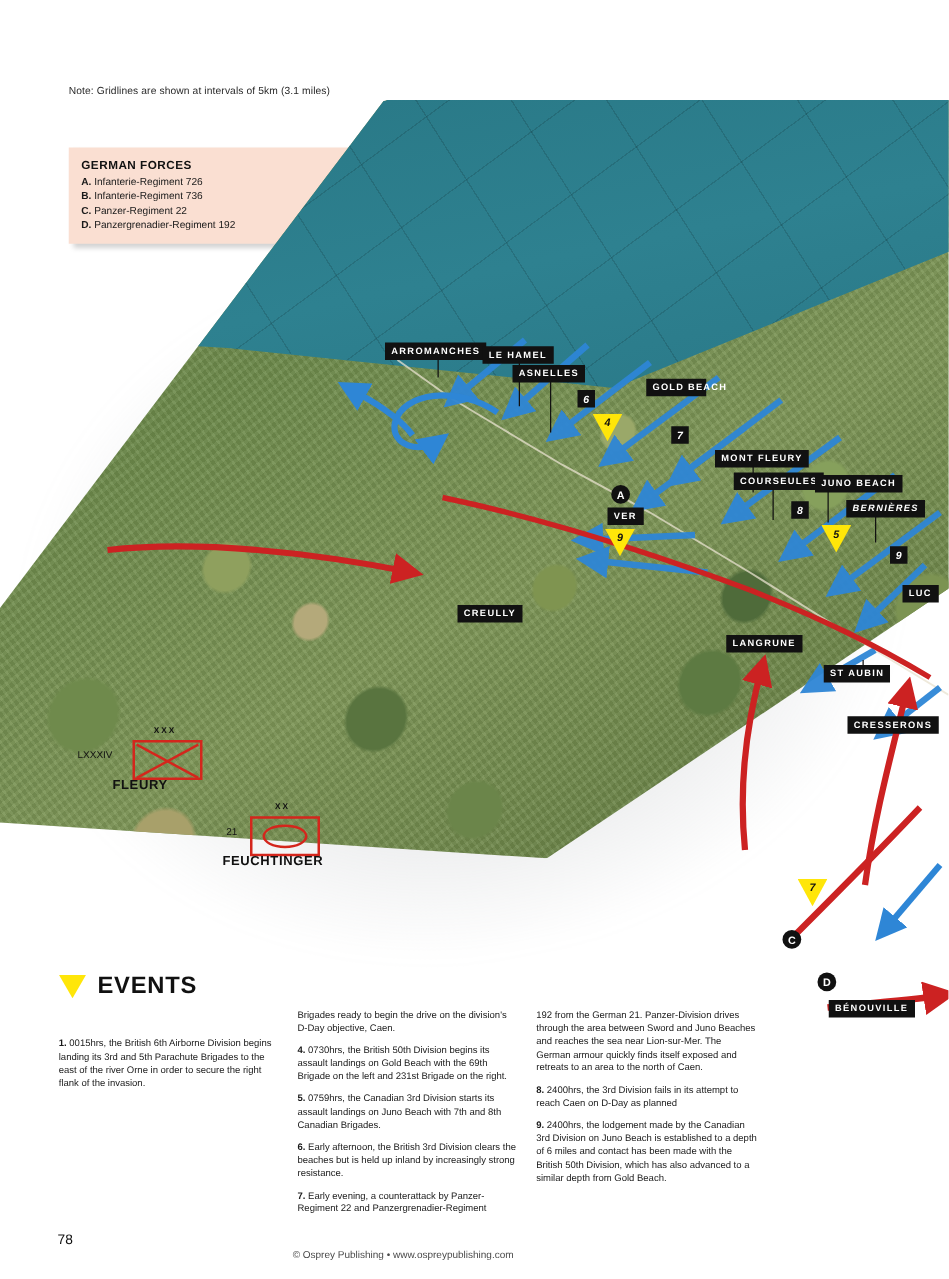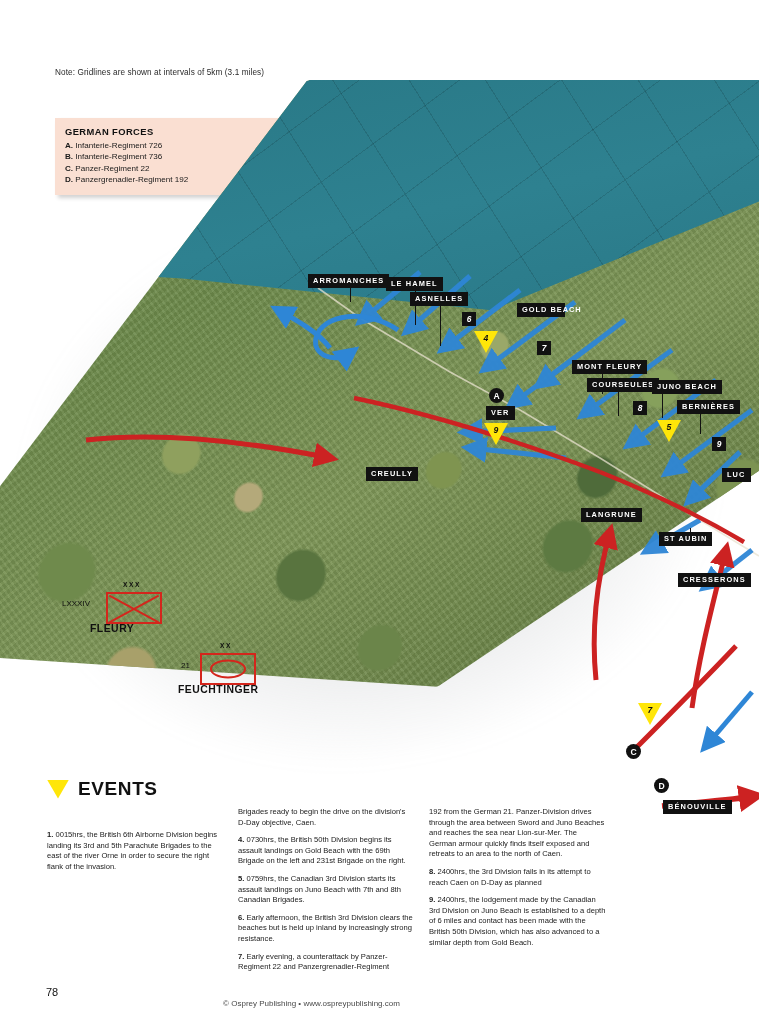--- a/index.html
+++ b/index.html
@@ -100,21 +100,21 @@
   .ev-cols{display:flex;gap:14px;}
   .ev-col{width:177px;font-size:7.6px;line-height:10.6px;color:#1a1a1a;}
   .ev-col p{margin:0 0 7px 0;}
   .ev-col p b{font-weight:bold;}
   .ev-col p i{font-style:italic;}
   .ev-col.c1{padding-top:23px;}
 
   
   .pageno{position:absolute;left:46px;top:986px;font-size:11px;color:#111;}
   .copy{position:absolute;left:0;top:999px;width:623px;text-align:center;
-        font-size:8px;color:#4a4a4a;}
+        font-size:8px;color:#4a4a4a;padding-left:11px;}
 </style>
 </head>
 <body>
 
 <div class="note">Note: Gridlines are shown at intervals of 5km (3.1 miles)</div>
 
 <div class="legend">
   <h3>GERMAN FORCES</h3>
   <div class="lrow">
     <b>A.</b>
@@ -211,28 +211,28 @@
 
 <div class="chip" style="left:572px;top:360px;">MONT FLEURY</div>
 <div class="leader" style="left:602px;top:372px;height:22px;"></div>
 
 <div class="chip" style="left:587px;top:378px;">COURSEULES</div>
 <div class="leader" style="left:618px;top:390px;height:26px;"></div>
 
 <div class="chip" style="left:652px;top:380px;">JUNO BEACH</div>
 <div class="leader" style="left:662px;top:392px;height:26px;"></div>
 
-<div class="chip" style="left:677px;top:400px;">BERNIÈRES</div>
+<div class="chip" style="left:677px;top:400px;font-style:italic;">BERNIÈRES</div>
 <div class="leader" style="left:700px;top:412px;height:22px;"></div>
 
 <div class="chip" style="left:722px;top:468px;">LUC</div>
 
 <div class="chip" style="left:486px;top:406px;">VER</div>
 
-<div class="chip" style="left:366px;top:467px;">CREULLY</div>
+<div class="chip" style="left:366px;top:484px;">CREULLY</div>
 
 <div class="chip" style="left:581px;top:508px;">LANGRUNE</div>
 
 <div class="chip" style="left:659px;top:532px;">ST AUBIN</div>
 <div class="leader" style="left:690px;top:528px;height:6px;"></div>
 
 <div class="chip" style="left:678px;top:573px;">CRESSERONS</div>
 
 <div class="chip" style="left:663px;top:800px;">BÉNOUVILLE</div>
 

